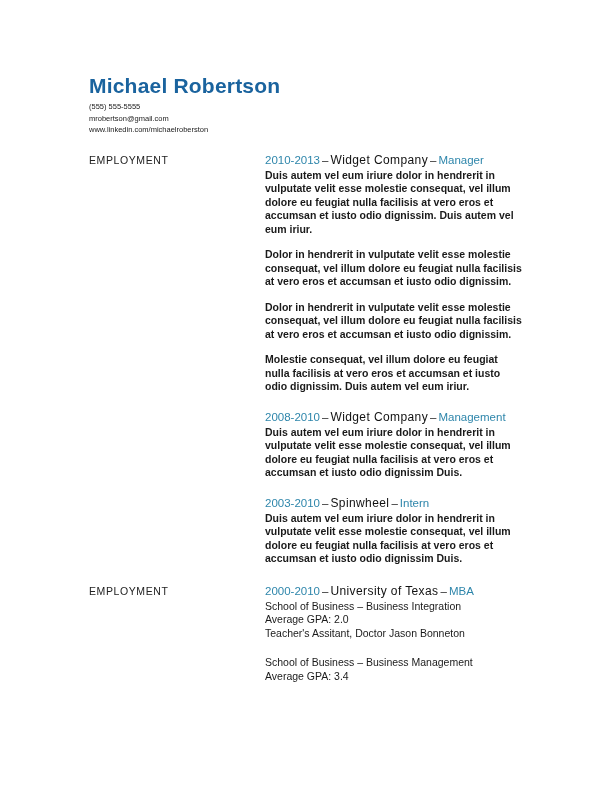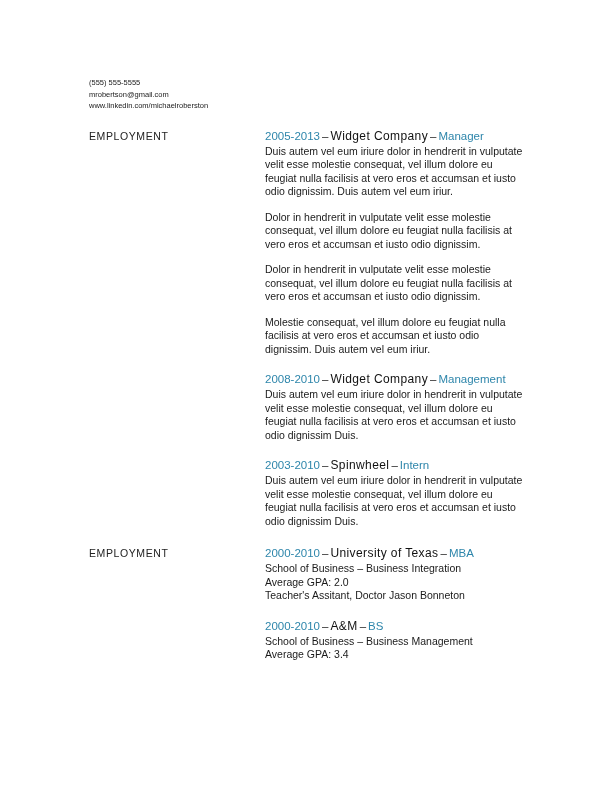--- a/index.html
+++ b/index.html
@@ -55,48 +55,50 @@
   .org   {
     font-weight: normal;
     color: #111111;
     letter-spacing: 0.4px;
     font-size: 12px;
   }
   .entry p {
     margin: 12px 0 0 0;
     font-size: 10.5px;
     line-height: 13.5px;
+    font-weight: bold;
   }
   .entry p.first { margin-top: 0; }
   .edu-line {
     font-size: 10.5px;
     line-height: 13.5px;
   }
 </style>
 </head>
 <body>
 
 <div class="page">
 
+  <div class="name">Michael Robertson</div>
 
   <div class="contact">
     <div>(555) 555-5555</div>
     <div>mrobertson@gmail.com</div>
     <div>www.linkedin.com/michaelroberston</div>
   </div>
 
   <div class="sections">
 
     <div class="section">
       <div class="section-label">EMPLOYMENT</div>
       <div class="section-content">
 
         <div class="entry">
           <div class="entry-heading">
-            <span class="dates">2005-2013</span><span class="sep">–</span><span class="org">Widget Company</span><span class="sep">–</span><span class="role">Manager</span>
+            <span class="dates">2010-2013</span><span class="sep">–</span><span class="org">Widget Company</span><span class="sep">–</span><span class="role">Manager</span>
           </div>
           <p class="first">Duis autem vel eum iriure dolor in hendrerit in vulputate velit esse molestie consequat, vel illum dolore eu feugiat nulla facilisis at vero eros et accumsan et iusto odio dignissim. Duis autem vel eum iriur.</p>
           <p>Dolor in hendrerit in vulputate velit esse molestie consequat, vel illum dolore eu feugiat nulla facilisis at vero eros et accumsan et iusto odio dignissim.</p>
           <p>Dolor in hendrerit in vulputate velit esse molestie consequat, vel illum dolore eu feugiat nulla facilisis at vero eros et accumsan et iusto odio dignissim.</p>
           <p>Molestie consequat, vel illum dolore eu feugiat nulla facilisis at vero eros et accumsan et iusto odio dignissim. Duis autem vel eum iriur.</p>
         </div>
 
         <div class="entry">
           <div class="entry-heading">
             <span class="dates">2008-2010</span><span class="sep">–</span><span class="org">Widget Company</span><span class="sep">–</span><span class="role">Management</span>
@@ -121,23 +123,20 @@
         <div class="entry">
           <div class="entry-heading">
             <span class="dates">2000-2010</span><span class="sep">–</span><span class="org">University of Texas</span><span class="sep">–</span><span class="role">MBA</span>
           </div>
           <div class="edu-line">School of Business – Business Integration</div>
           <div class="edu-line">Average GPA: 2.0</div>
           <div class="edu-line">Teacher's Assitant, Doctor Jason Bonneton</div>
         </div>
 
         <div class="entry">
-          <div class="entry-heading">
-            <span class="dates">2000-2010</span><span class="sep">–</span><span class="org">A&amp;M</span><span class="sep">–</span><span class="role">BS</span>
-          </div>
           <div class="edu-line">School of Business – Business Management</div>
           <div class="edu-line">Average GPA: 3.4</div>
         </div>
 
       </div>
     </div>
 
   </div>
 </div>
 

